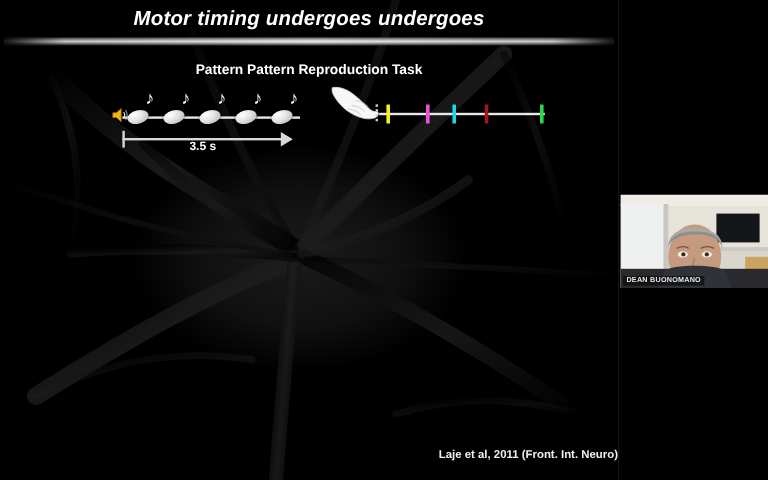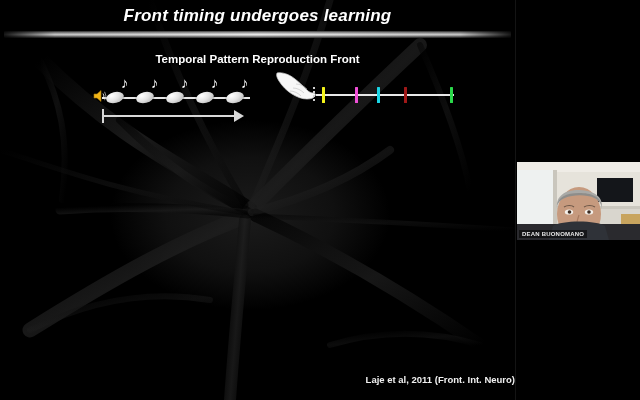--- a/index.html
+++ b/index.html
@@ -275,24 +275,24 @@
         <path d="M420 45 C440 90 460 140 470 190" stroke-width="6" opacity="0.45"></path>
         <path d="M30 330 C90 300 150 290 210 300" stroke-width="6" opacity="0.45"></path>
         <path d="M480 345 C430 330 380 330 330 345" stroke-width="6" opacity="0.4"></path>
         <path d="M150 0 C170 60 200 130 245 205" stroke-width="7" opacity="0.5"></path>
         <path d="M330 0 C310 70 280 140 252 205" stroke-width="7" opacity="0.5"></path>
         <path d="M0 150 C60 170 130 195 245 213" stroke-width="5" opacity="0.4"></path>
         <path d="M515 230 C440 225 350 220 255 216" stroke-width="5" opacity="0.4"></path>
       </g>
     </svg>
 
-    <div class="slide-title">Front timing undergoes learning</div>
+    <div class="slide-title">Motor timing undergoes undergoes</div>
     <div class="title-rule"></div>
 
-    <div class="task-subtitle">Temporal Pattern Reproduction Front</div>
+    <div class="task-subtitle">Pattern Pattern Reproduction Task</div>
 
     <div class="stim-area">
       <div class="stim-line"></div>
 
       <svg class="speaker-icon" viewBox="0 0 16 14">
         <path d="M2 5 H5 L9 1.5 V12.5 L5 9 H2 Z" fill="#f0b417" stroke="#a6760a" stroke-width="0.6"></path>
         <path d="M11 4.5 Q13 7 11 9.5" stroke="#f3f3f3" stroke-width="0.9" fill="none"></path>
         <path d="M12.6 2.8 Q15.4 7 12.6 11.2" stroke="#e9e9e9" stroke-width="0.8" fill="none" opacity="0.8"></path>
       </svg>
 
@@ -315,20 +315,21 @@
       <div class="note-group" style="left:134px">
         <div class="note-head"></div>
         <span class="note-glyph">♪</span>
       </div>
     </div>
 
     <div class="dur-wrap">
       <div class="dur-capleft"></div>
       <div class="dur-line"></div>
       <div class="dur-arrow"></div>
+      <div class="dur-label">3.5 s</div>
     </div>
 
     <div class="resp-area">
       <svg class="hand-icon" viewBox="0 0 44 34">
         <path d="M1 3 C6 2 13 4 19 9 C23 12 27 16 31 20 C33 22 35 23 37 23 C39 23 40 24 39 26
                  C38 28 35 29 31 29 C26 29 21 27 16 24 C11 21 6 16 3 11 C1 8 0 5 1 3 Z" fill="#f7f7f7" stroke="#cfcfcf" stroke-width="0.7"></path>
         <path d="M20 14 C24 14 28 16 31 19" stroke="#bdbdbd" stroke-width="0.6" fill="none"></path>
         <path d="M17 18 C21 18 25 20 28 23" stroke="#bdbdbd" stroke-width="0.6" fill="none"></path>
         <path d="M14 21 C18 21 22 23 25 26" stroke="#bdbdbd" stroke-width="0.6" fill="none"></path>
       </svg>

